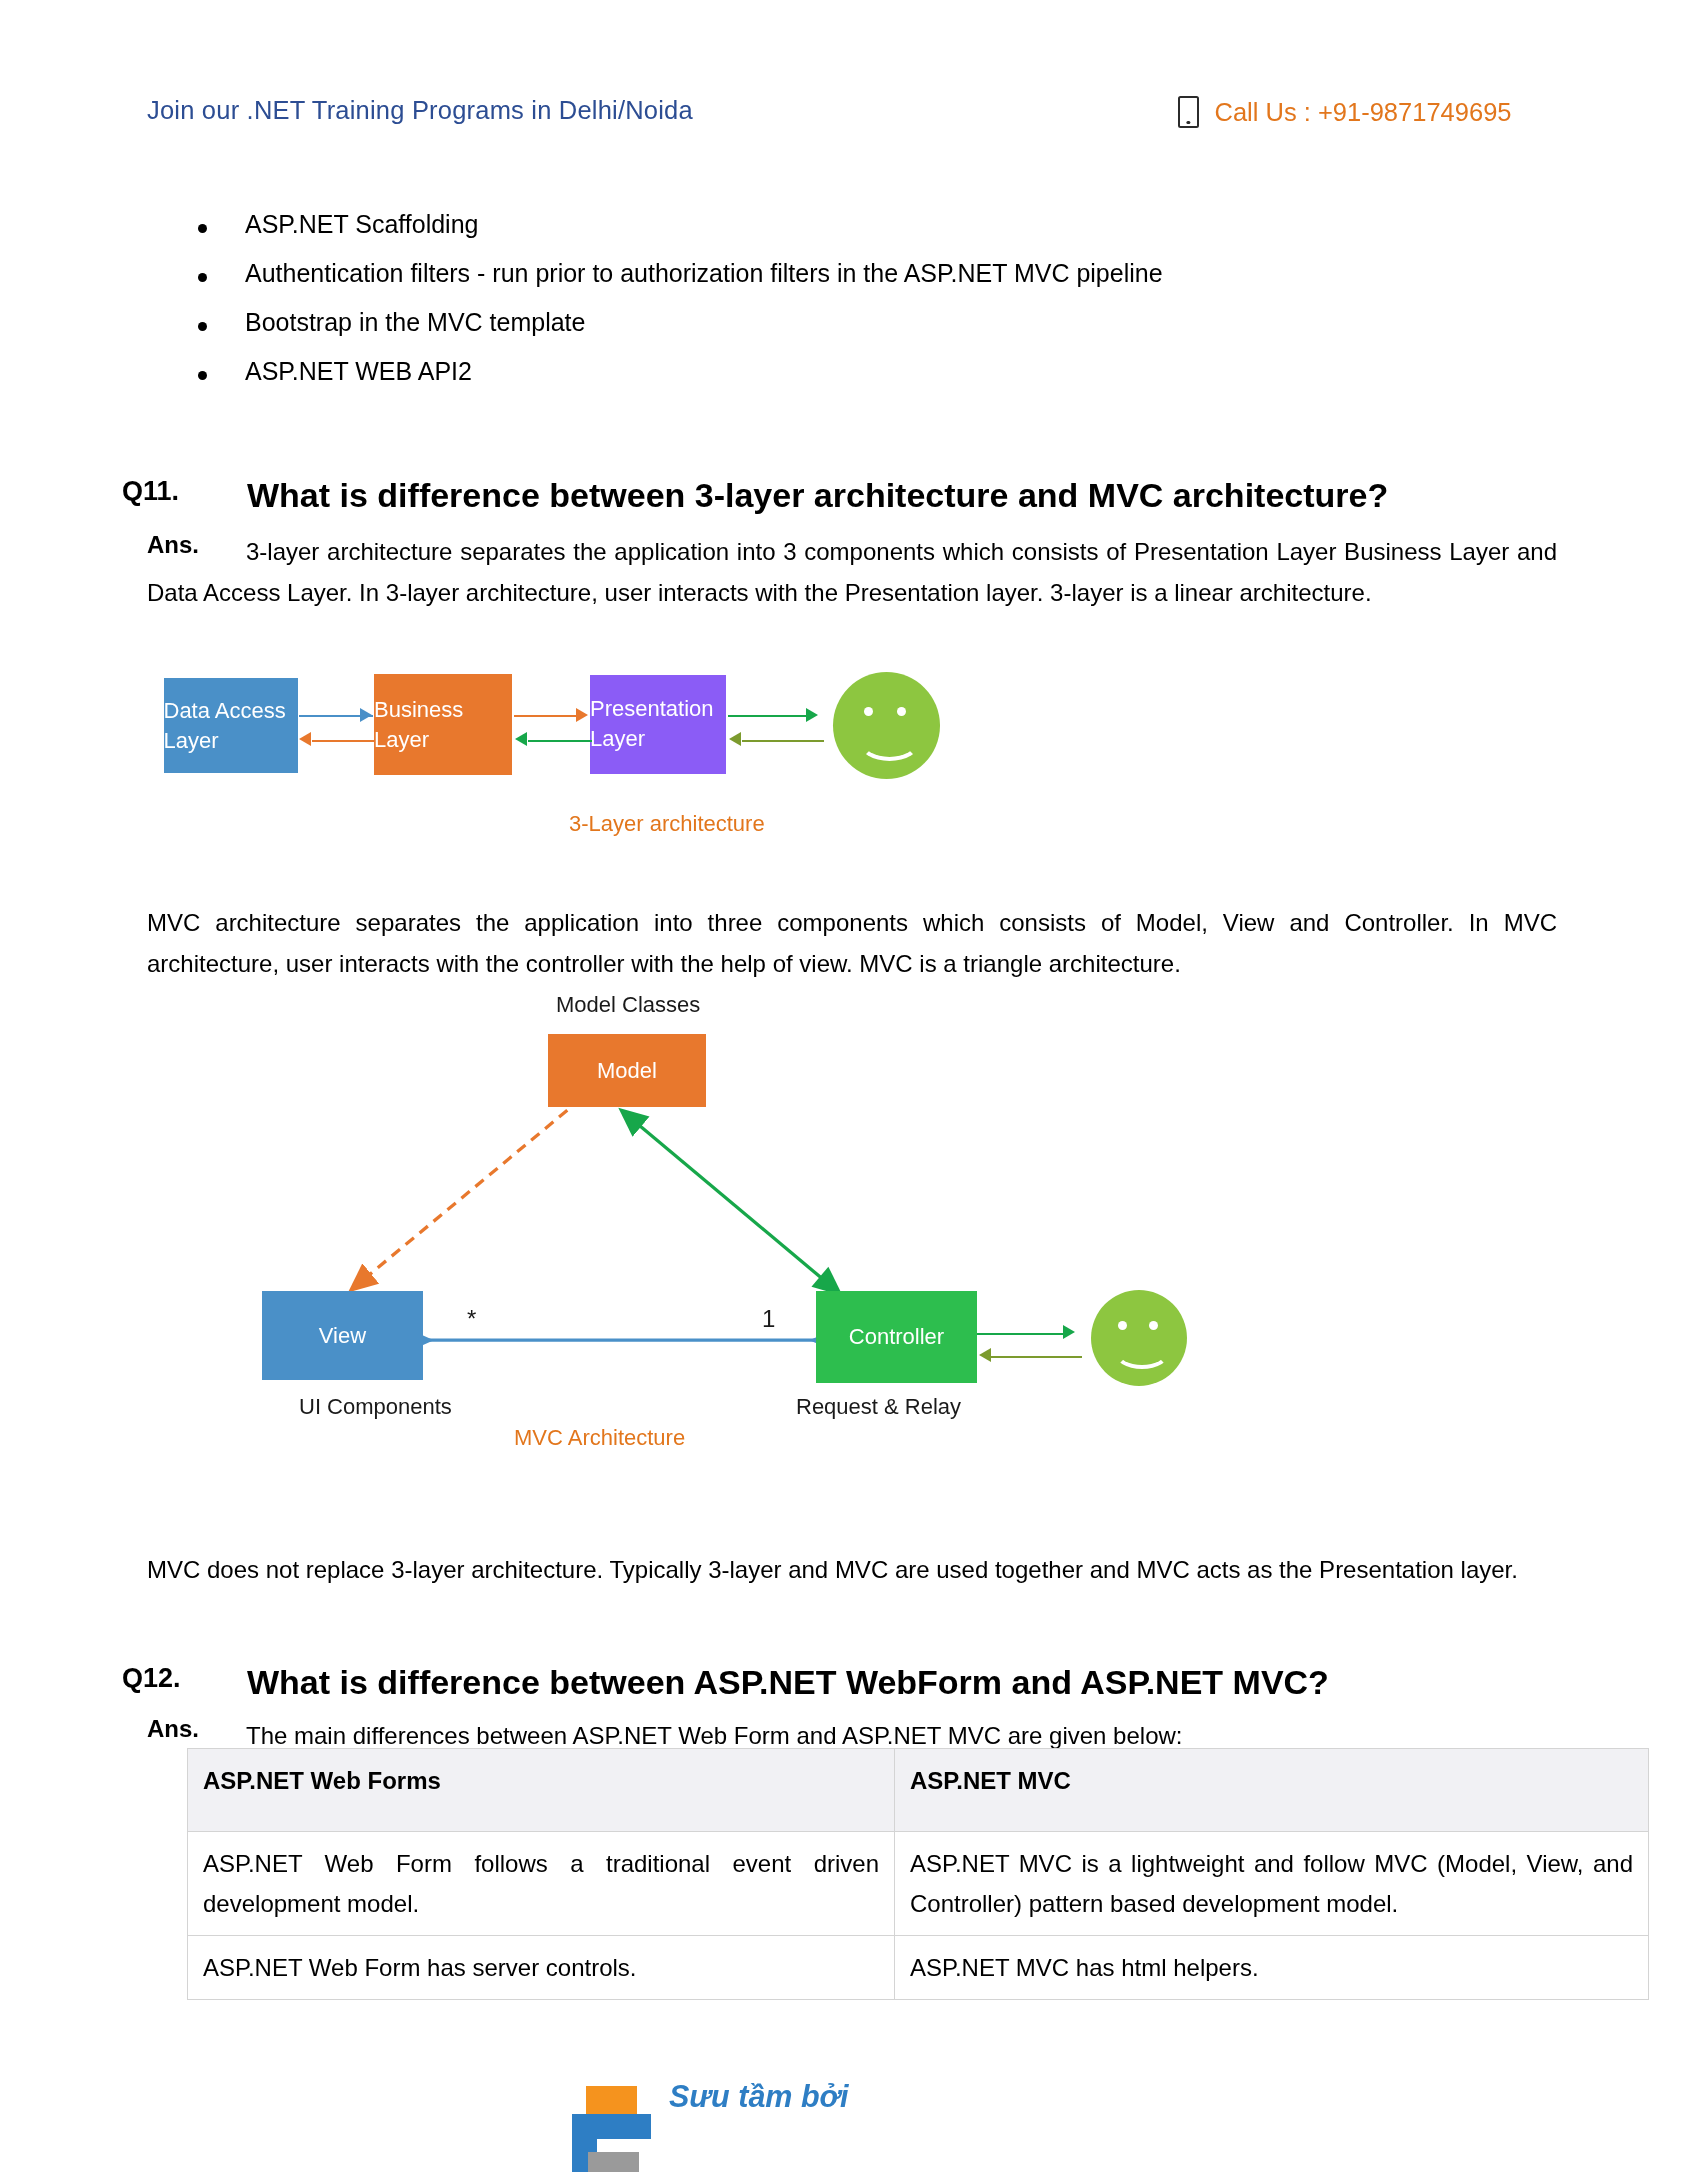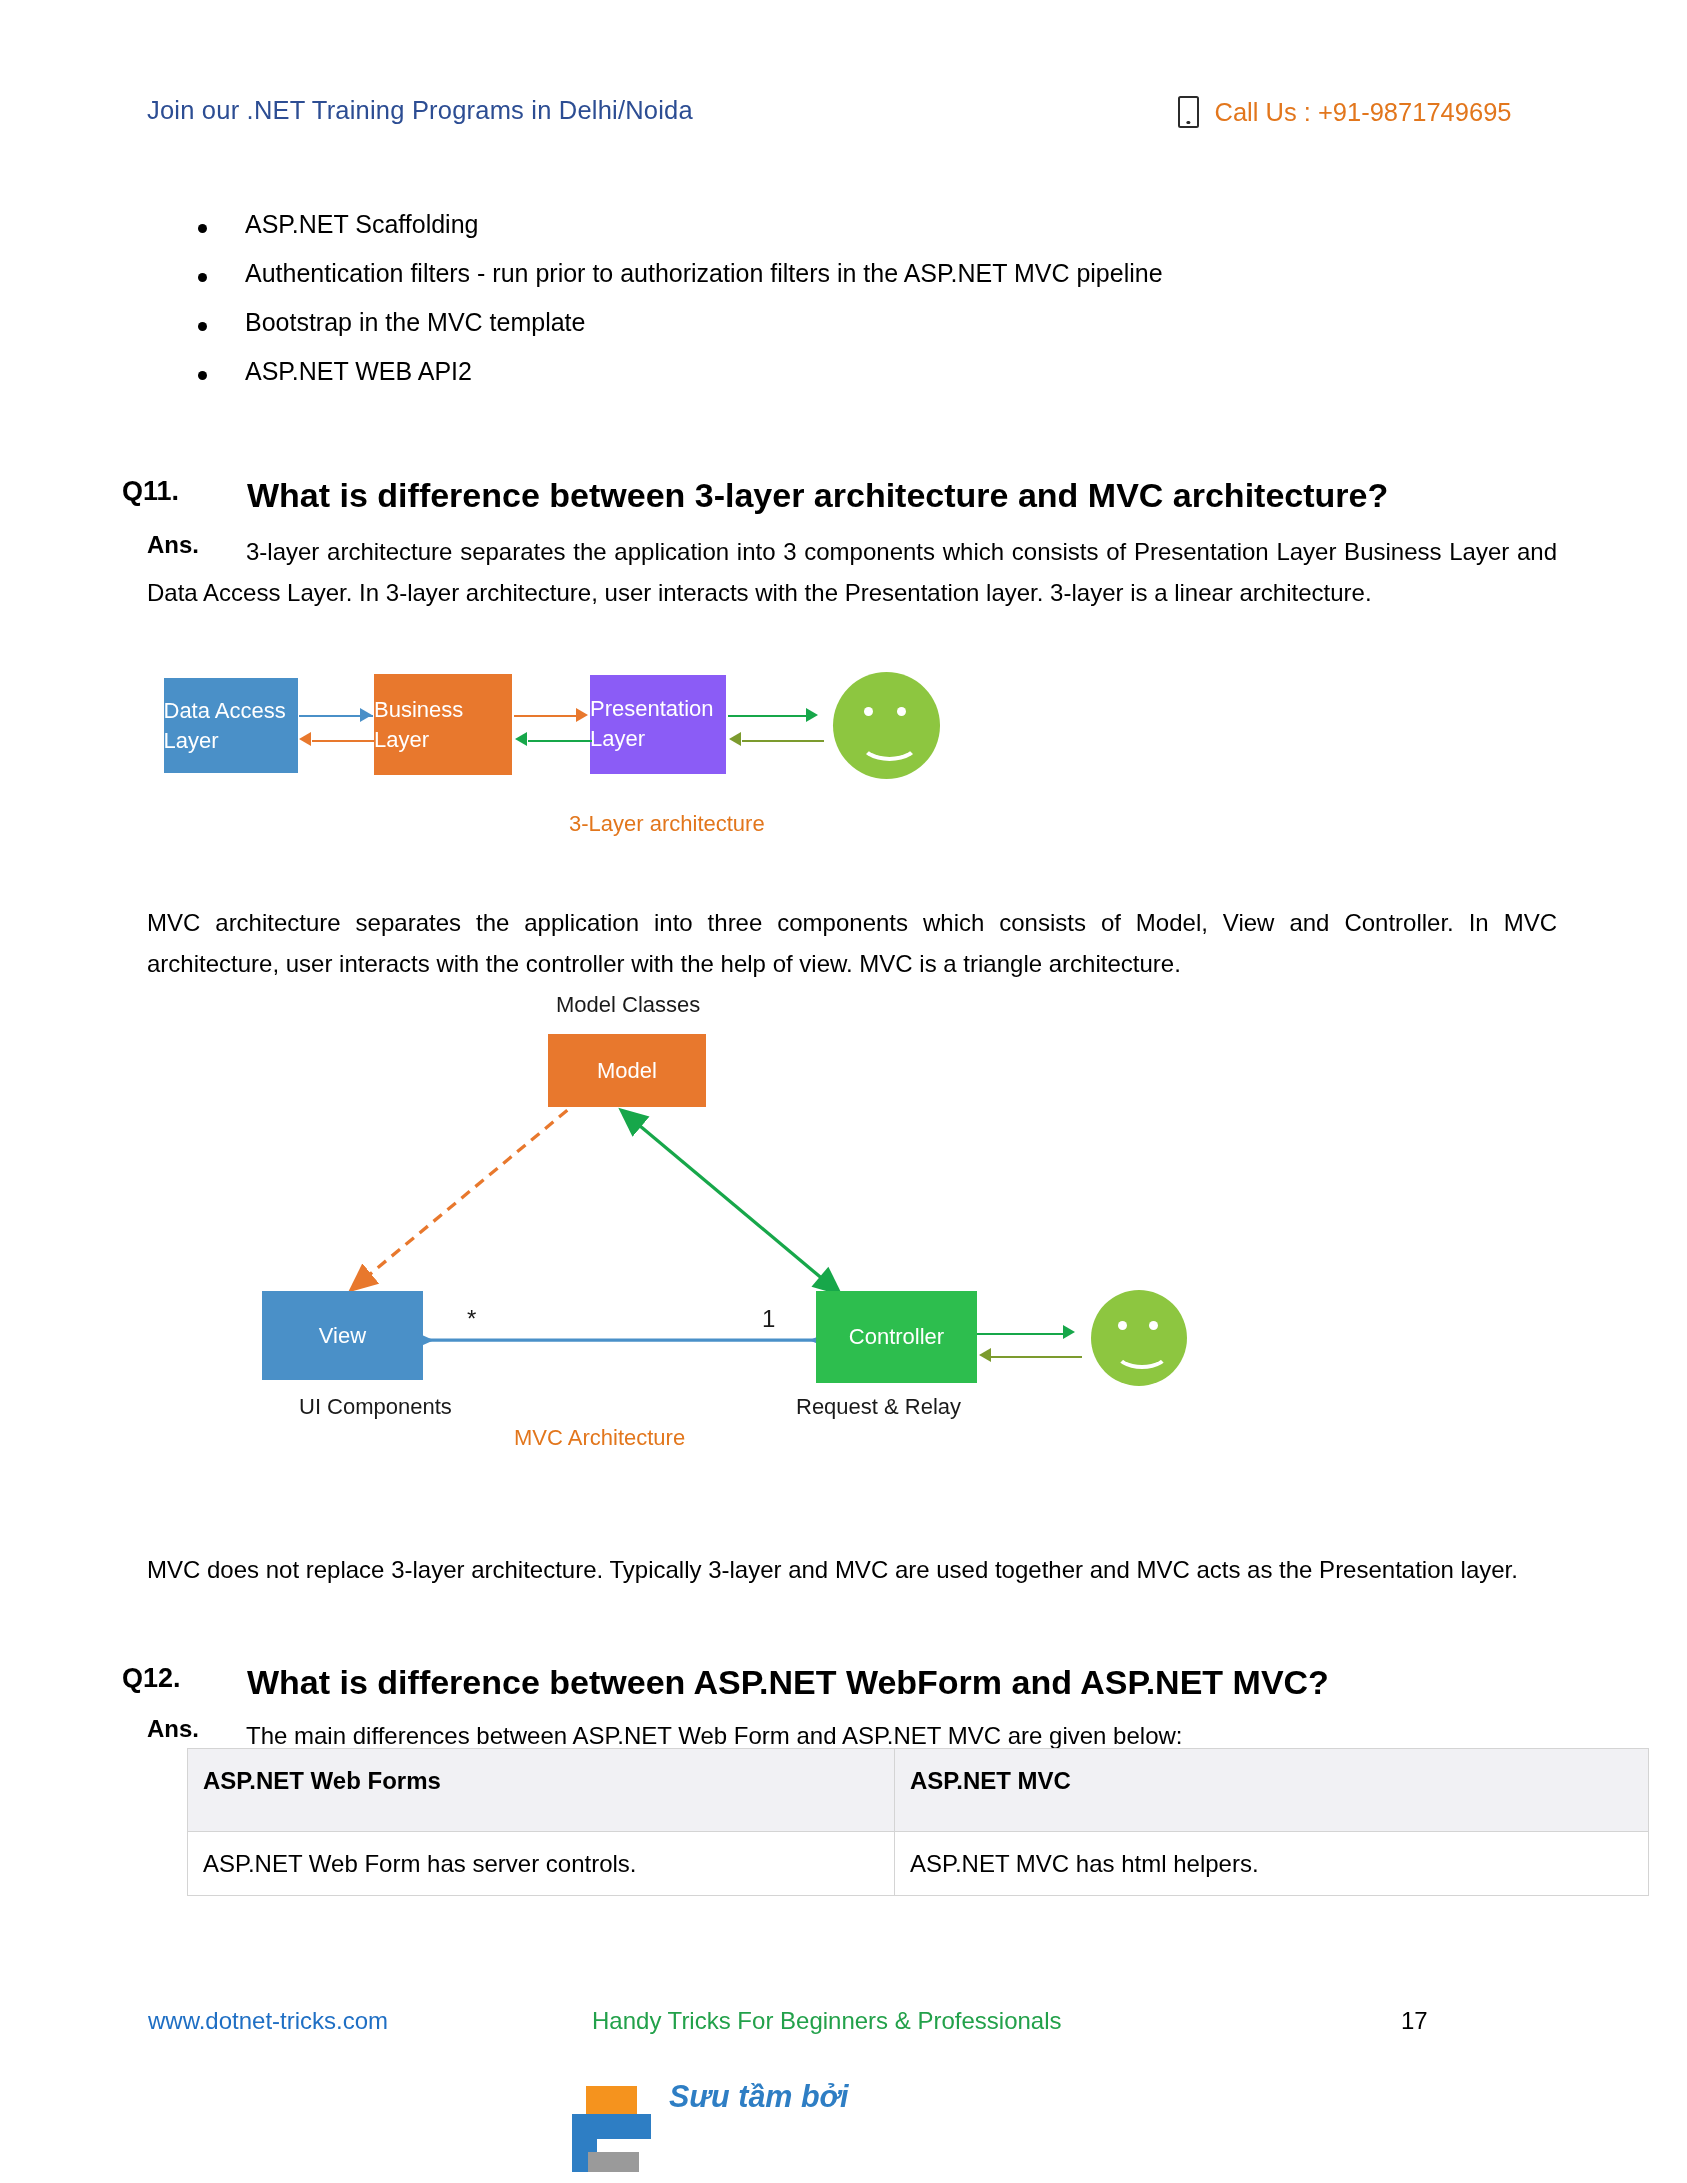--- a/index.html
+++ b/index.html
@@ -253,31 +253,30 @@
 
   <table class="cmp-table">
     <thead>
       <tr>
         <th class="col1">ASP.NET Web Forms</th>
         <th>ASP.NET MVC</th>
       </tr>
     </thead>
     <tbody>
       <tr>
+        <td class="col1">ASP.NET Web Form follows a traditional event driven development model.</td>
+        <td>ASP.NET MVC is a lightweight and follow MVC (Model, View, and Controller) pattern based development model.</td>
+      </tr>
+      <tr>
         <td class="col1">ASP.NET Web Form has server controls.</td>
         <td>ASP.NET MVC has html helpers.</td>
       </tr>
     </tbody>
   </table>
 
-  <div class="footer">
-    <div class="f-url">www.dotnet-tricks.com</div>
-    <div class="f-tag">Handy Tricks For Beginners &amp; Professionals</div>
-    <div class="f-page">17</div>
-  </div>
 
   <div class="logo">
     <div class="logo-mark">
       <span class="lm-top"></span>
       <span class="lm-stem"></span>
       <span class="lm-mid"></span>
       <span class="lm-bot"></span>
     </div>
     <div class="logo-top-text">Sưu tầm bởi</div>
   </div>

